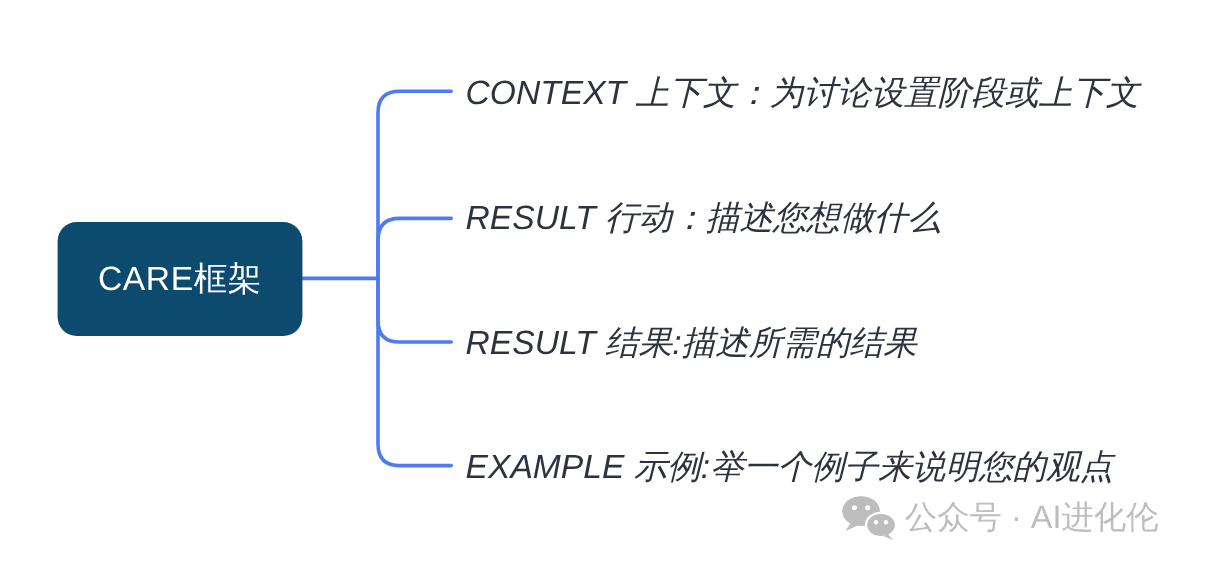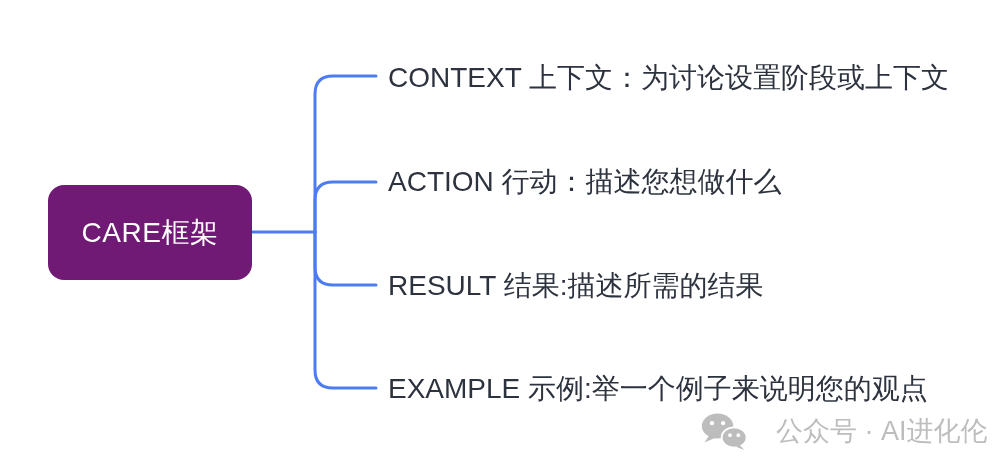--- a/index.html
+++ b/index.html
@@ -14,49 +14,50 @@
   }
   .connectors {
     position: absolute;
     left: 0; top: 0;
     width: 1006px; height: 468px;
   }
   .root-node {
     position: absolute;
     left: 48px; top: 185px;
     width: 204px; height: 95px;
-    background: #701a75;
+    background: #0c4a6e;
     border-radius: 16px;
     display: flex;
     align-items: center;
     justify-content: center;
     color: #ffffff;
     font-size: 28px;
     letter-spacing: 0.5px;
   }
   .branch-label {
     position: absolute;
     left: 388px;
     height: 36px;
     line-height: 36px;
     white-space: nowrap;
     color: #2d333e;
     font-size: 28px;
+    font-style: italic;
   }
   .b1 { top: 60px; }
   .b2 { top: 164px; }
   .b3 { top: 268px; }
   .b4 { top: 371px; }
   .watermark {
     position: absolute;
     left: 700px; top: 414px;
     height: 34px;
     display: flex;
     align-items: center;
-    gap: 28px;
+    gap: 6px;
     color: #bdbdbd;
     font-size: 27px;
     white-space: nowrap;
   }
   .wechat-icon { width: 48px; height: 37px; flex: 0 0 auto; }
 </style>
 </head>
 <body>
 
 <div class="canvas">
@@ -69,21 +70,21 @@
       <path d="M 315 232 V 267 Q 315 285 333 285 H 376"></path>
       <path d="M 315 232 V 370 Q 315 388 333 388 H 376"></path>
     </g>
   </svg>
 
   <div class="root-node">
     <span>CARE框架</span>
   </div>
 
   <div class="branch-label b1">CONTEXT 上下文：为讨论设置阶段或上下文</div>
-  <div class="branch-label b2">ACTION 行动：描述您想做什么</div>
+  <div class="branch-label b2">RESULT 行动：描述您想做什么</div>
   <div class="branch-label b4">EXAMPLE 示例:举一个例子来说明您的观点</div>
   <div class="branch-label b3">RESULT 结果:描述所需的结果</div>
 
   <div class="watermark">
     <svg class="wechat-icon" viewBox="0 0 52 40" aria-hidden="true">
       <g fill="#bdbdbd">
         <ellipse cx="19" cy="14" rx="17" ry="13.5"></ellipse>
         <path d="M 10 24 L 5 32 L 16 27 Z"></path>
       </g>
       <g fill="#ffffff">

